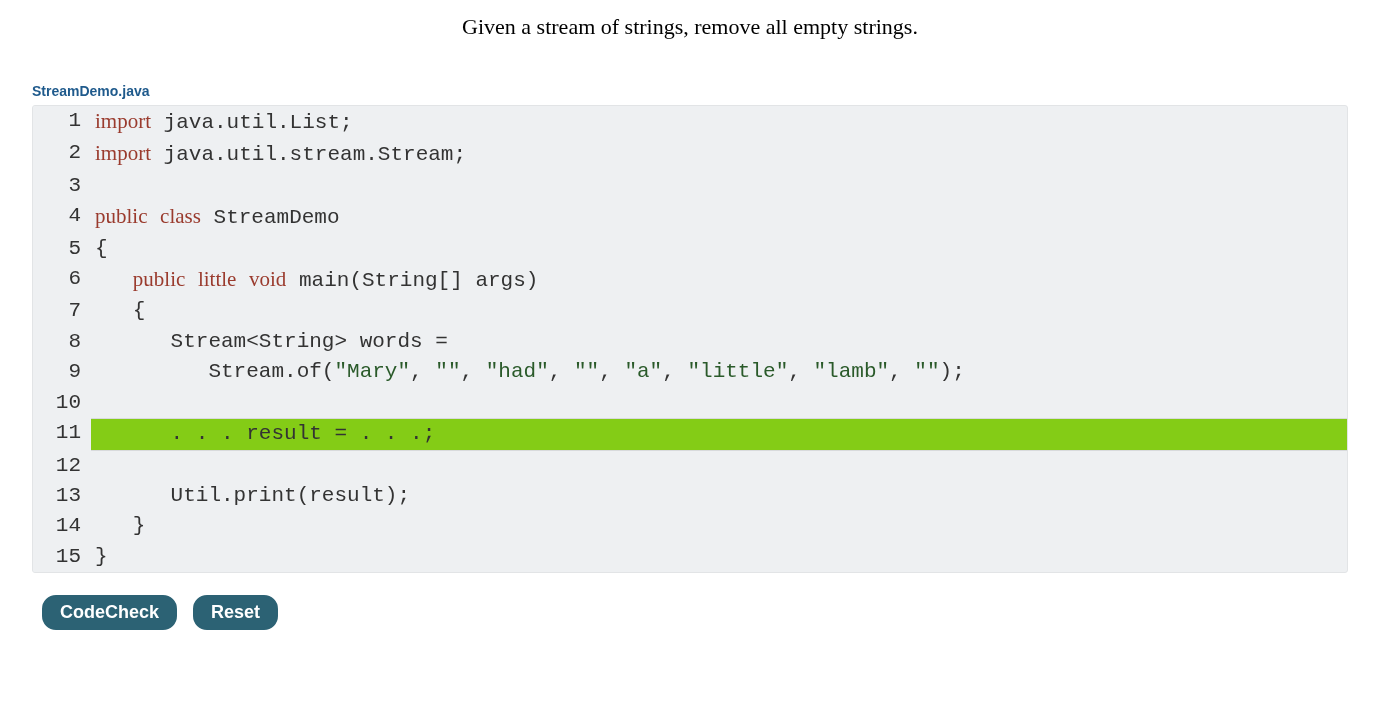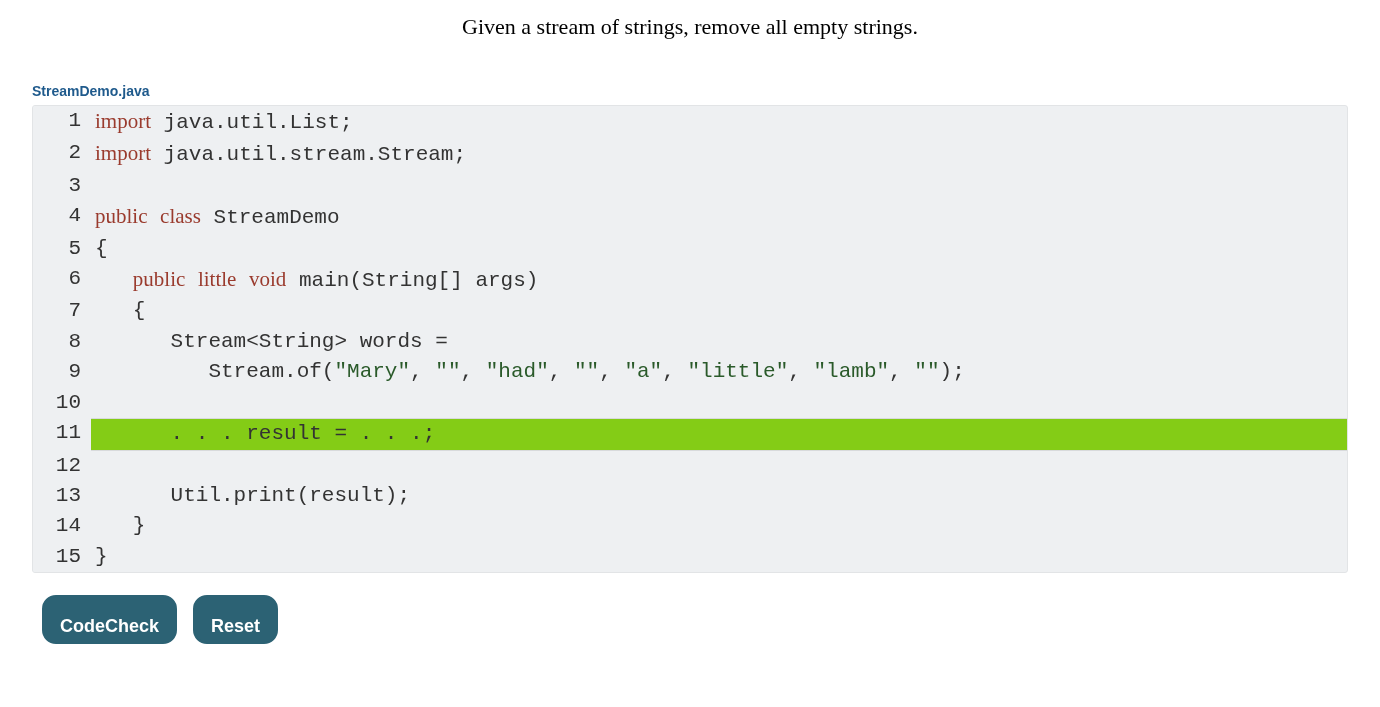--- a/index.html
+++ b/index.html
@@ -67,21 +67,21 @@
     display: flex;
     gap: 16px;
   }
   .btn {
     display: inline-block;
     background: #2c6274;
     color: #fff;
     font-family: Verdana, Geneva, sans-serif;
     font-weight: 700;
     font-size: 18px;
-    padding: 20px 16px 7px 16px;
+    padding: 6px 16px 7px 16px;
     border: 2px solid #2c6274;
     border-radius: 14px;
     cursor: pointer;
     line-height: 1;
   }
 </style>
 </head>
 <body>
 
 <p class="problem-text">Given a stream of strings, remove all empty strings.</p>

